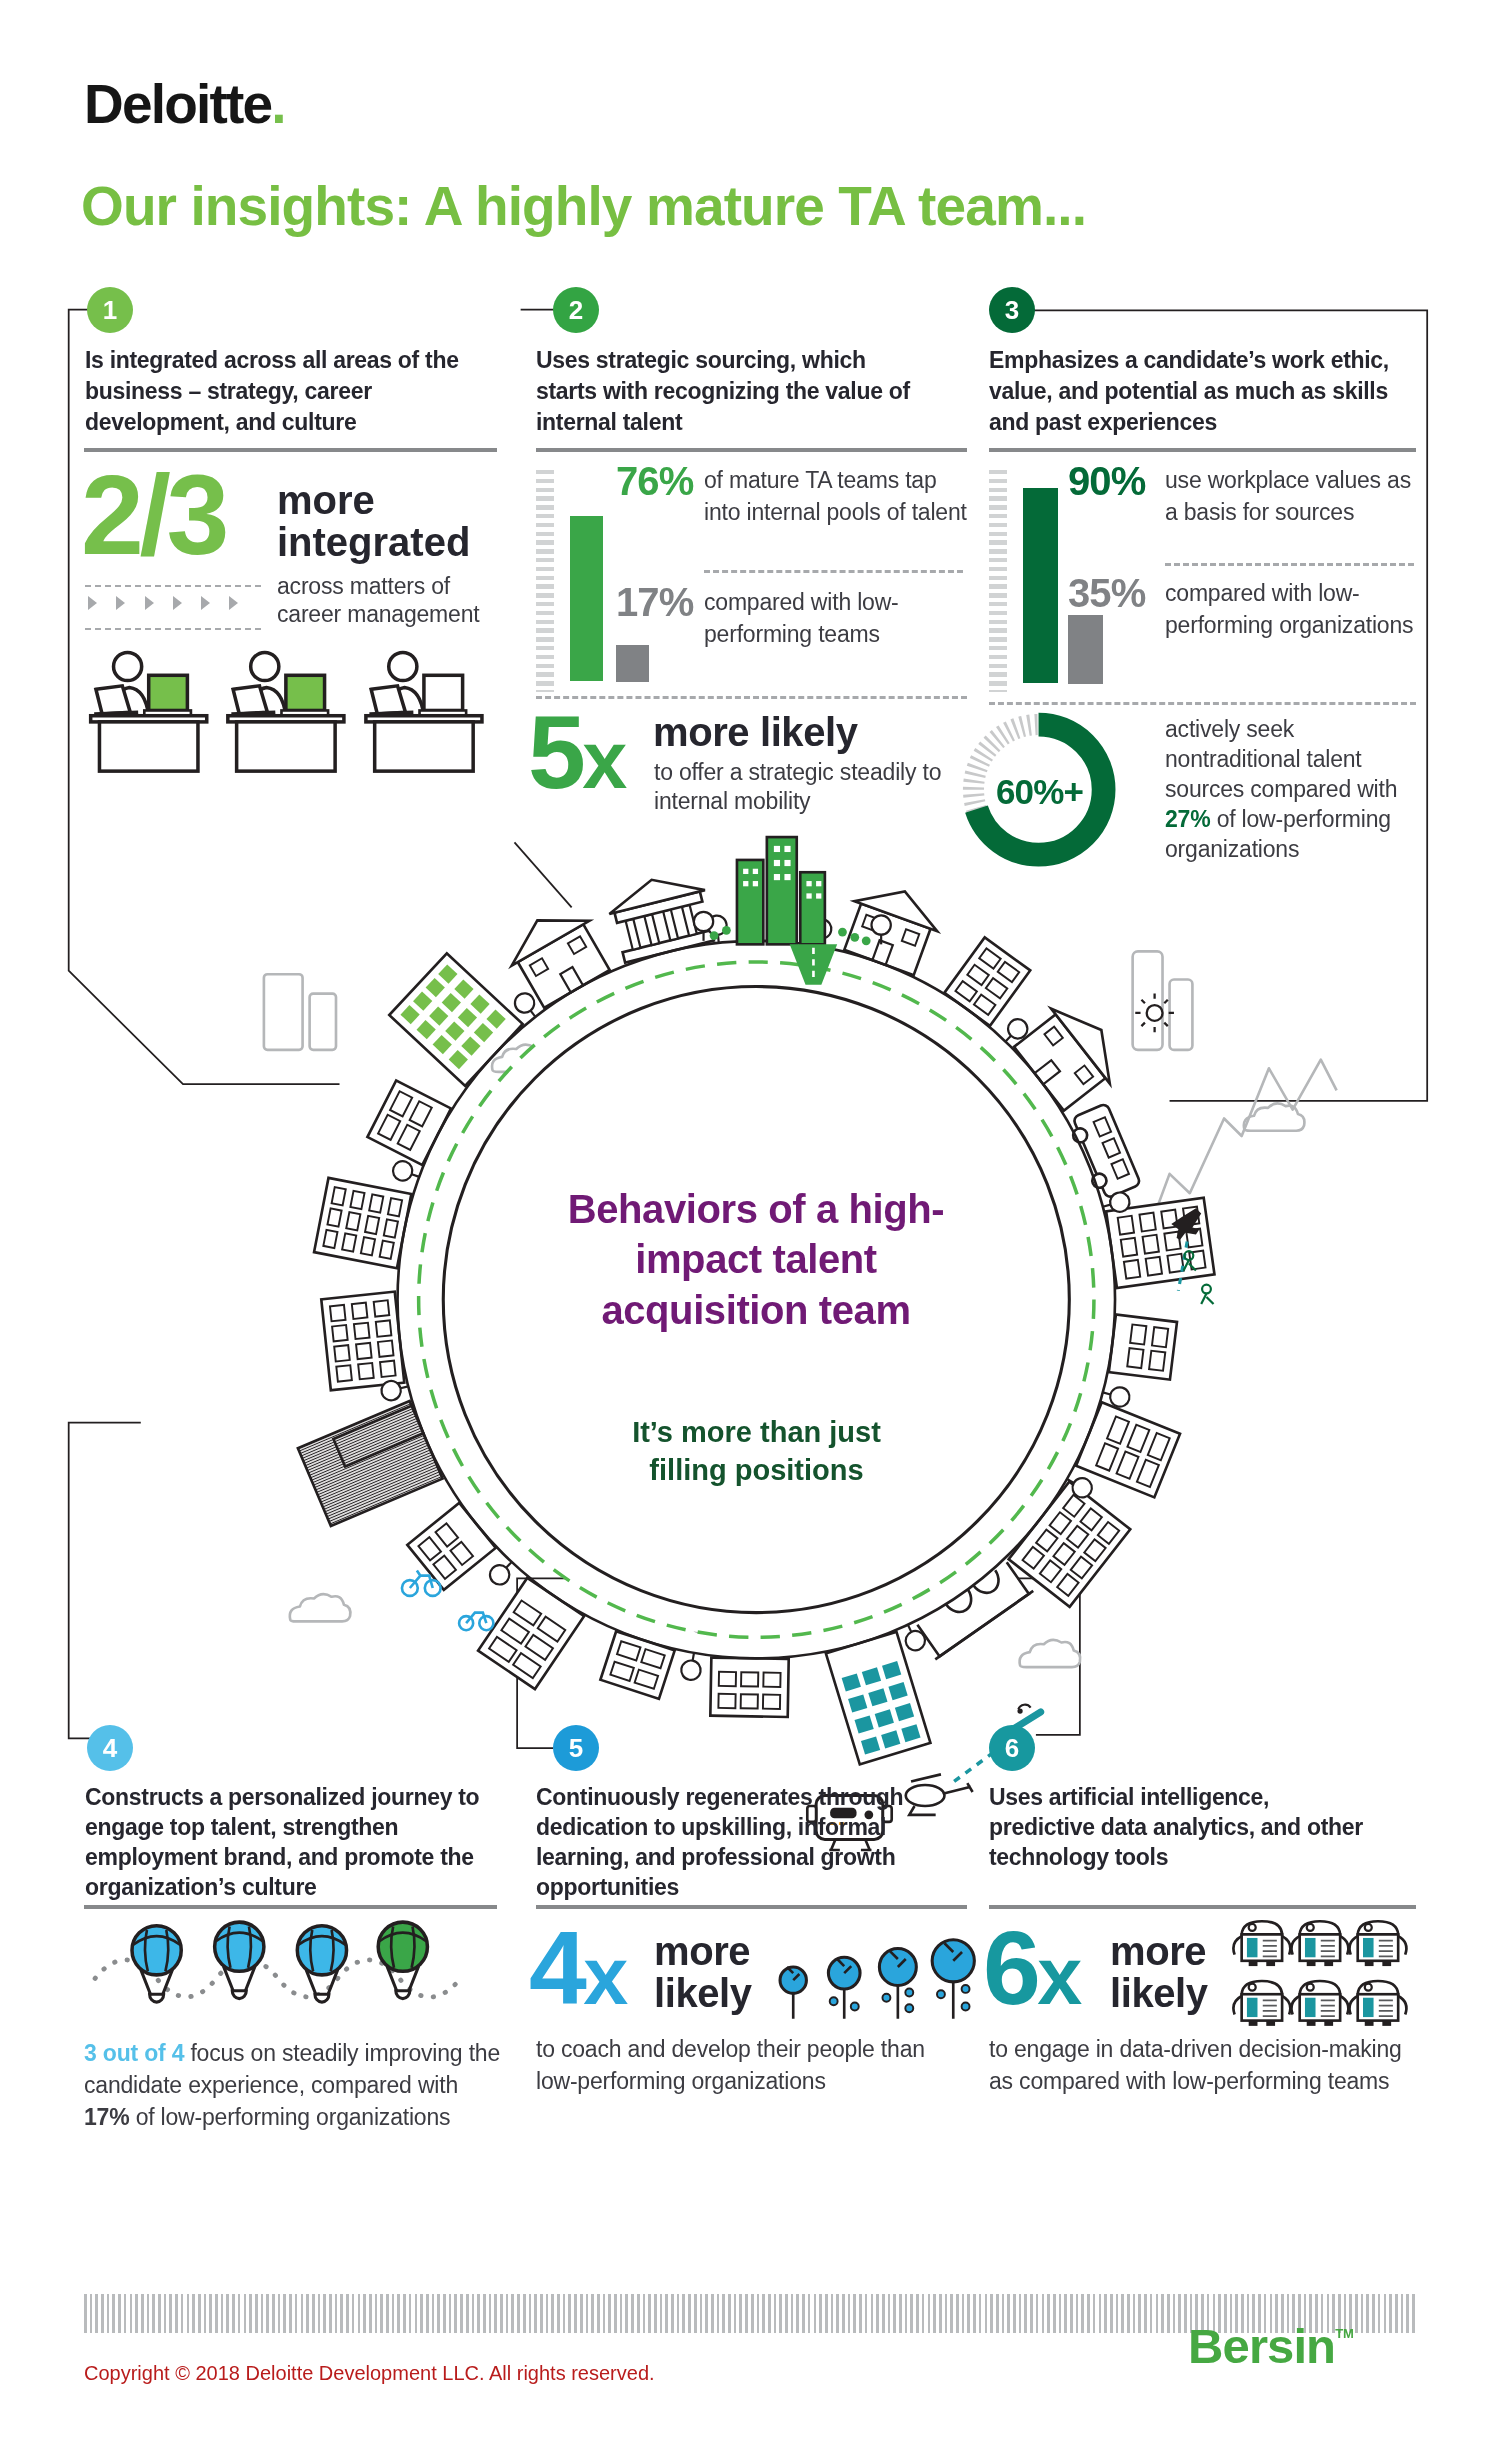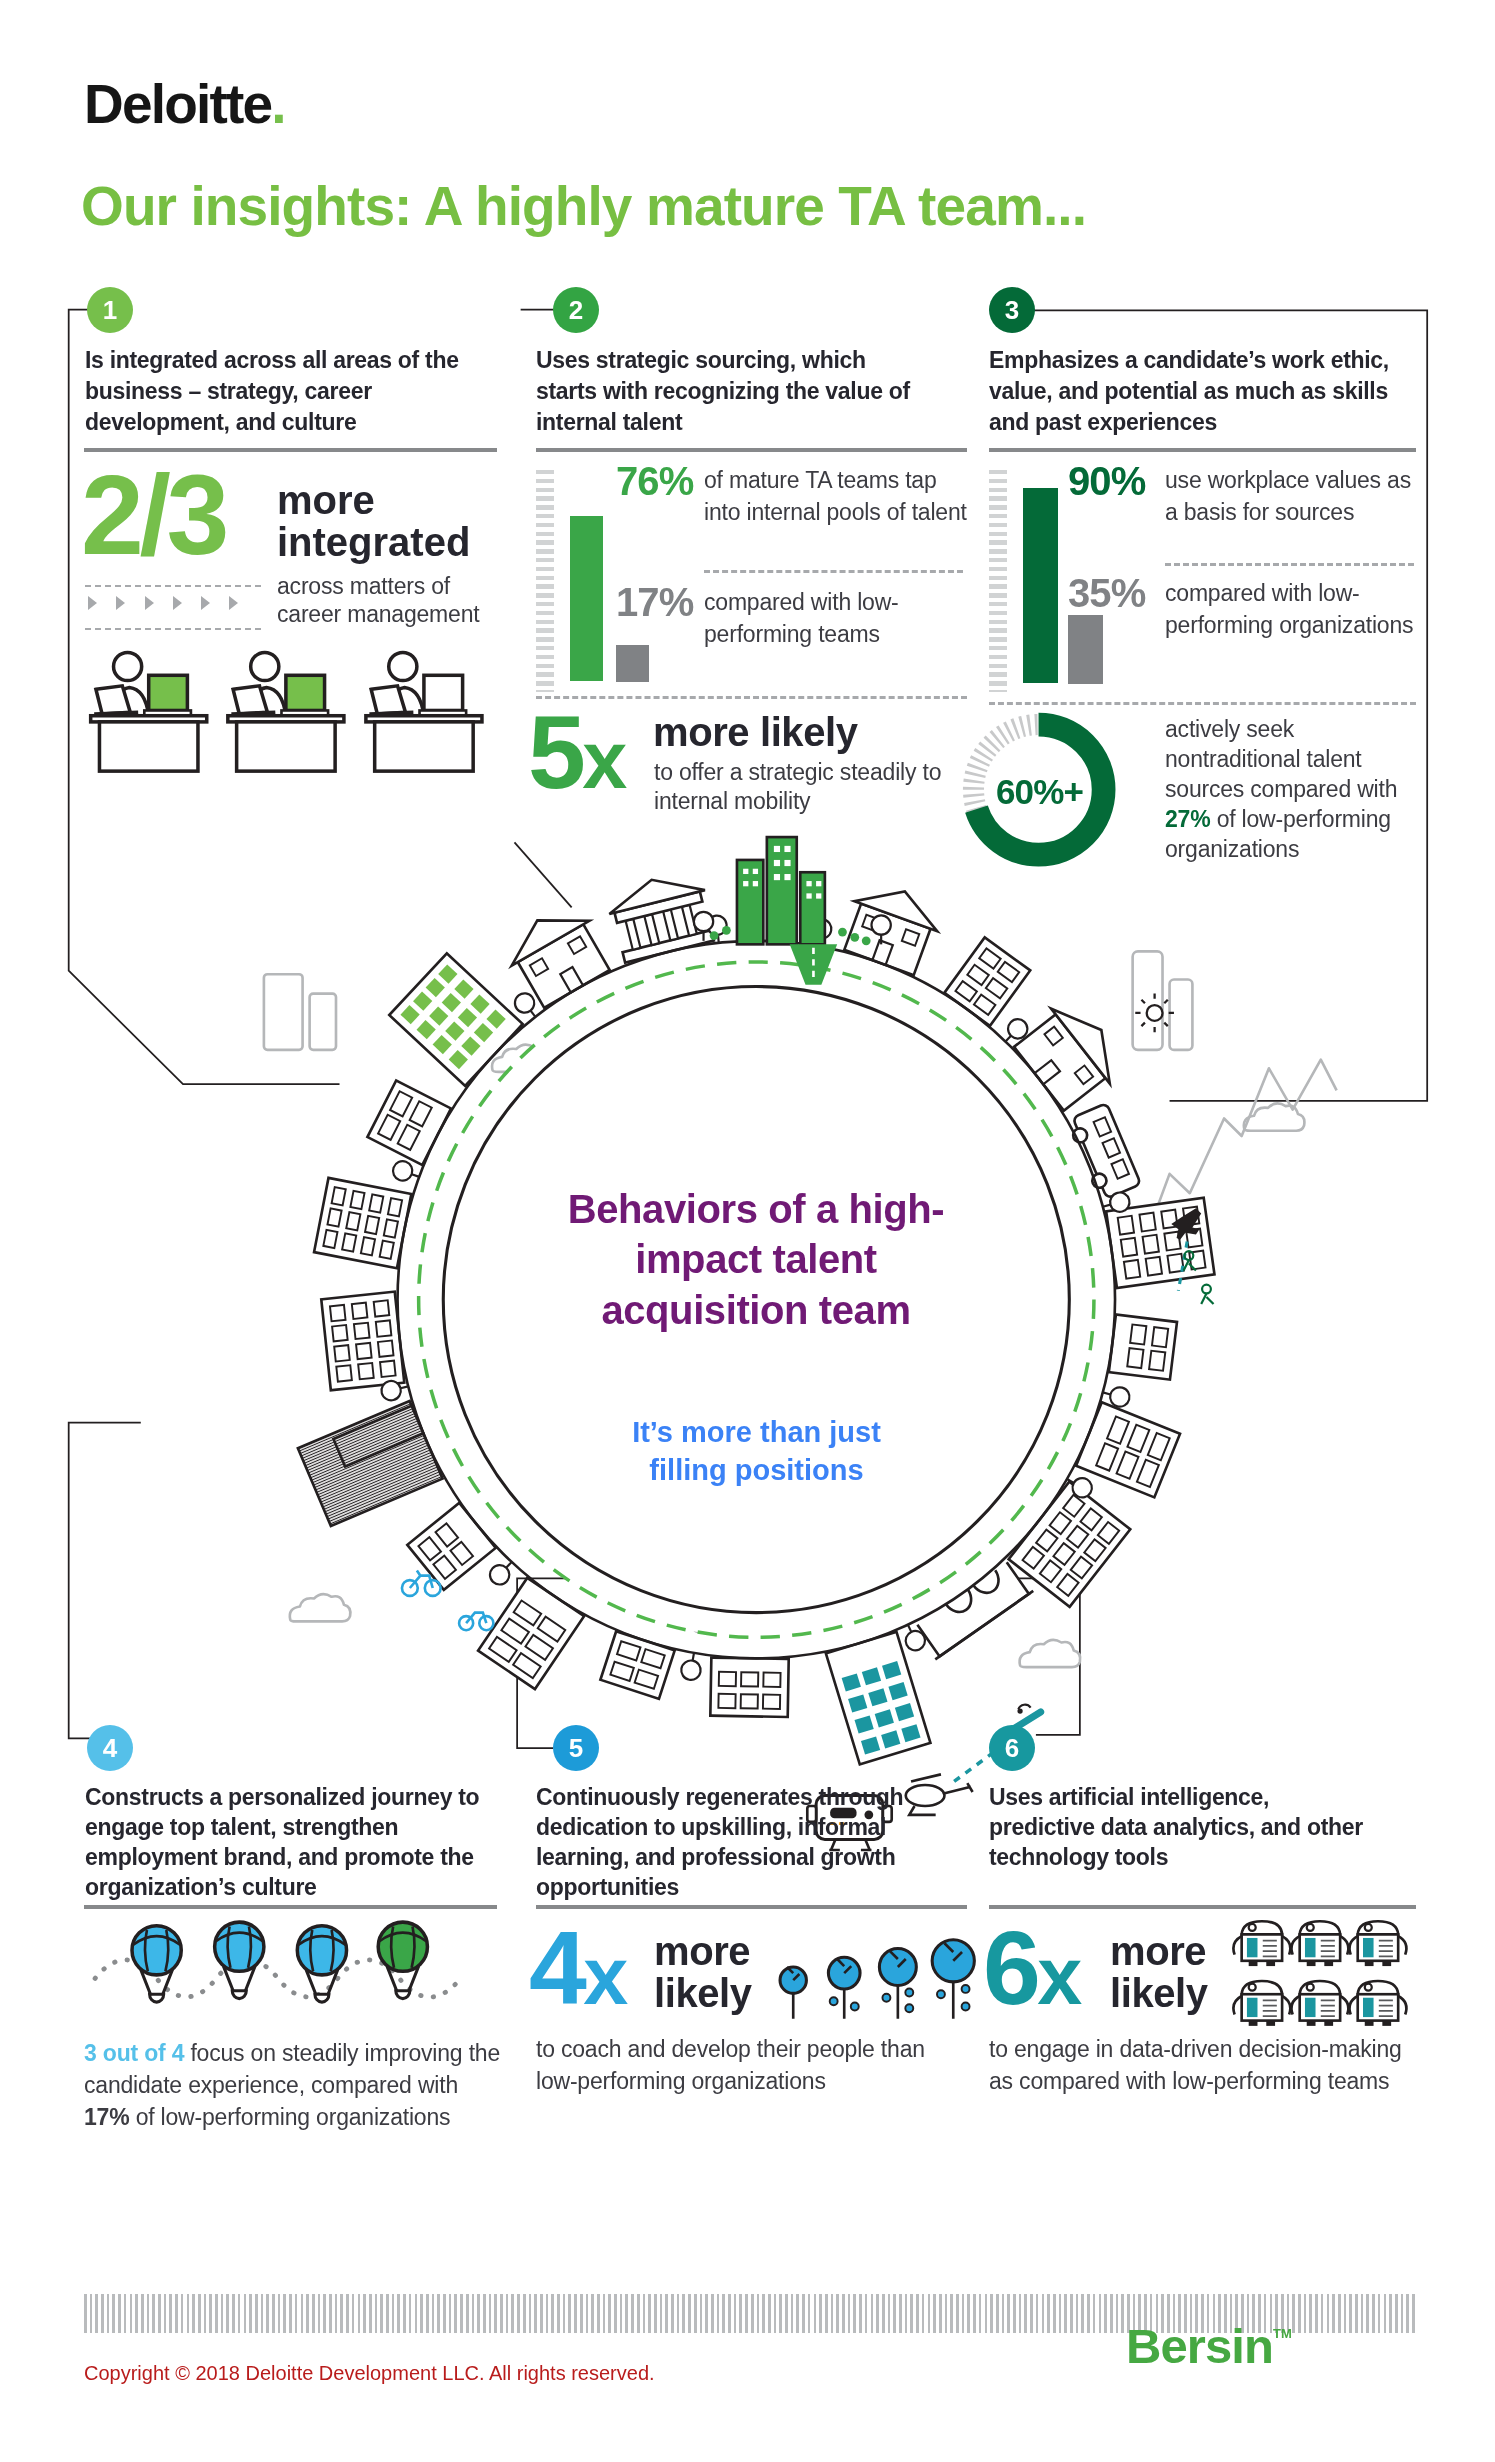--- a/index.html
+++ b/index.html
@@ -16,21 +16,21 @@
   .body-t{font-size:23px;line-height:32px;color:#3c3c42;letter-spacing:-0.2px}
   .pct{font-size:40px;font-weight:bold;letter-spacing:-0.9px;line-height:1}
   .bignum{font-weight:bold;line-height:.92}
   .mult-label{font-size:40px;font-weight:bold;line-height:1.04;color:#26262e;letter-spacing:-0.4px}
   .bar{position:absolute}
   .ruler{position:absolute;width:17.6px;background:repeating-linear-gradient(180deg,#d1d3d4 0 4.4px,#fff 4.4px 8.8px)}
   .brand{font-size:55px;font-weight:bold;color:#161616;letter-spacing:-1.8px}
   .brand .dot{color:#76bf4b}
   .page-title{font-size:55px;font-weight:bold;color:#77bf43;letter-spacing:-0.9px}
   .center-title{font-size:40px;font-weight:bold;color:#701a75;line-height:1.26;text-align:center;letter-spacing:-0.4px}
-  .center-sub{font-size:29px;font-weight:bold;color:#3b82f6;line-height:1.3;text-align:center}
+  .center-sub{font-size:29px;font-weight:bold;color:#14532d;line-height:1.3;text-align:center}
   .arrowrow{display:flex;gap:19.3px}
   .tri{width:0;height:0;border-left:9.7px solid #a7a9ac;border-top:7px solid transparent;border-bottom:7px solid transparent}
   .barcode{background:repeating-linear-gradient(90deg,#b9bbbd 0 2.6px,#fff 2.6px 5.7px);height:39px}
   .copyright{font-size:20px;color:#b91c1c}
   .bersin{font-size:49px;font-weight:bold;color:#46a842;letter-spacing:-0.9px}
   .bersin sup{font-size:13px;vertical-align:24.6px;letter-spacing:0}
   svg *{vector-effect:none}
 </style>
 </head>
 <body>
@@ -576,14 +576,14 @@
     <span>6</span>
   </div>
 <div class="abs heading" style="left:989px;top:1782px;width:387px;line-height:30px">Uses artificial intelligence, predictive data analytics, and other technology tools</div>
 <div class="abs rule" style="left:989px;top:1905px;width:427px"></div>
 <div class="abs bignum" style="left:983px;top:1921px;font-size:104px;color:#17989f;letter-spacing:-3.5px"><span>6</span><span style="font-size:81px">x</span></div>
 <div class="abs mult-label" style="left:1110px;top:1931px;width:132px">more likely</div>
 <div class="abs body-t" style="left:989px;top:2033px;width:418px">to engage in data-driven decision-making as compared with low-performing teams</div>
 
 <div class="abs barcode" style="left:84px;top:2294px;width:1332px"></div>
 <div class="abs copyright" style="left:84px;top:2362px">Copyright © 2018 Deloitte Development LLC. All rights reserved.</div>
-<div class="abs bersin" style="left:1126px;top:2318px;width:290px;text-align:left"><span>Bersin</span><sup>TM</sup></div>
+<div class="abs bersin" style="left:1126px;top:2318px;width:290px;text-align:center"><span>Bersin</span><sup>TM</sup></div>
 
 
 </body></html>

